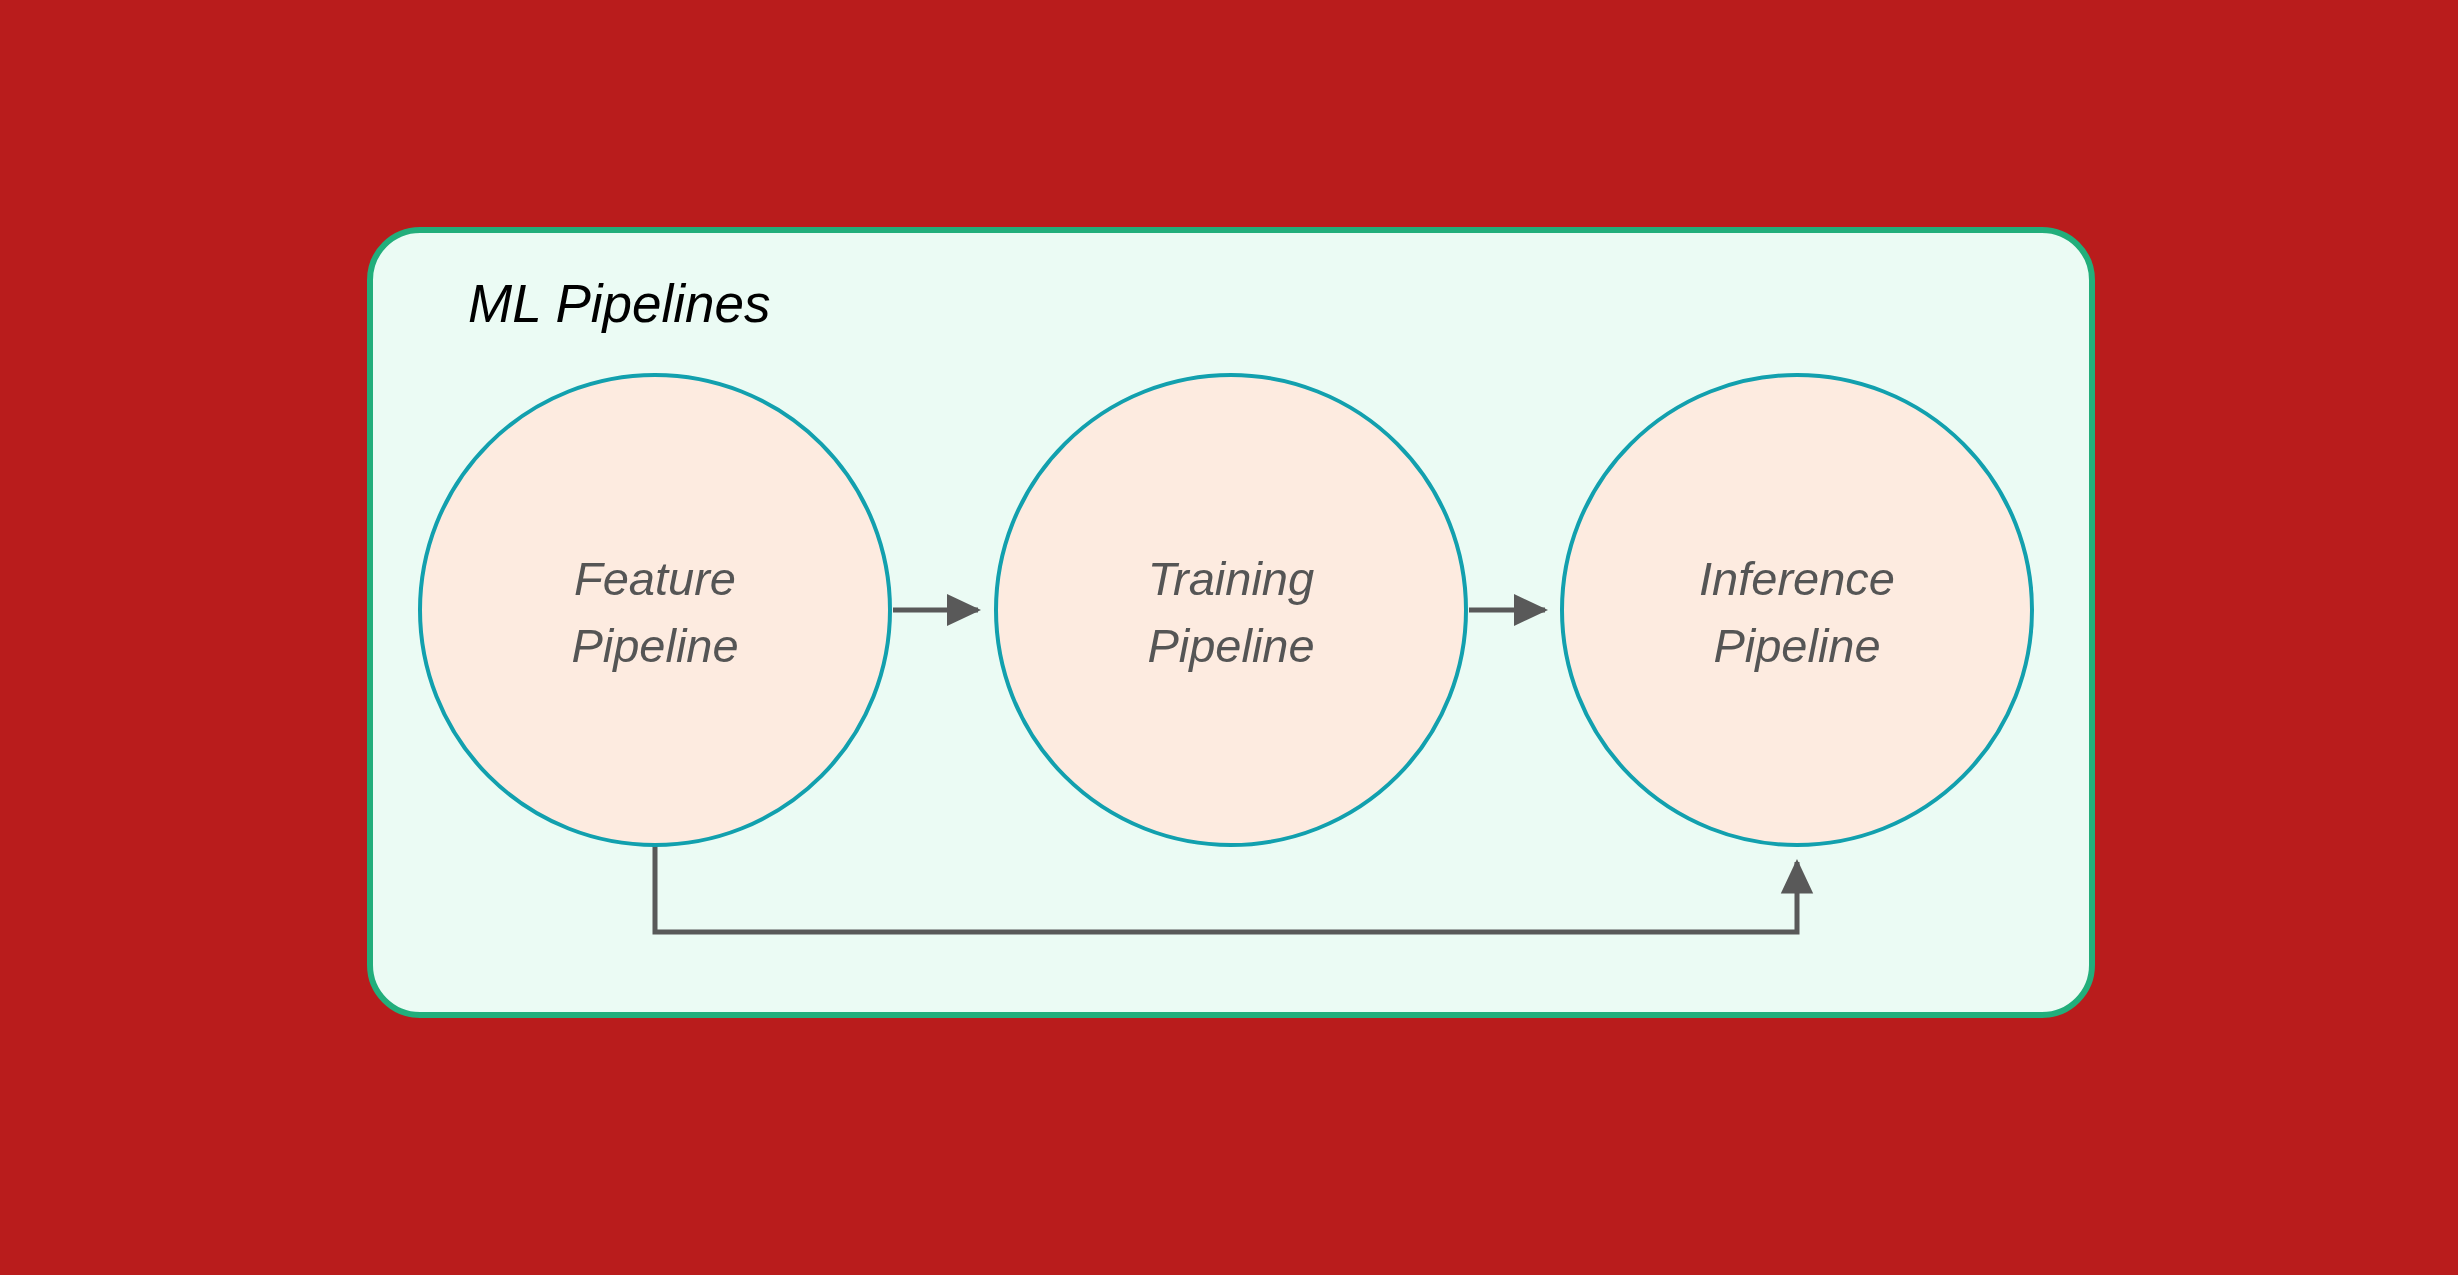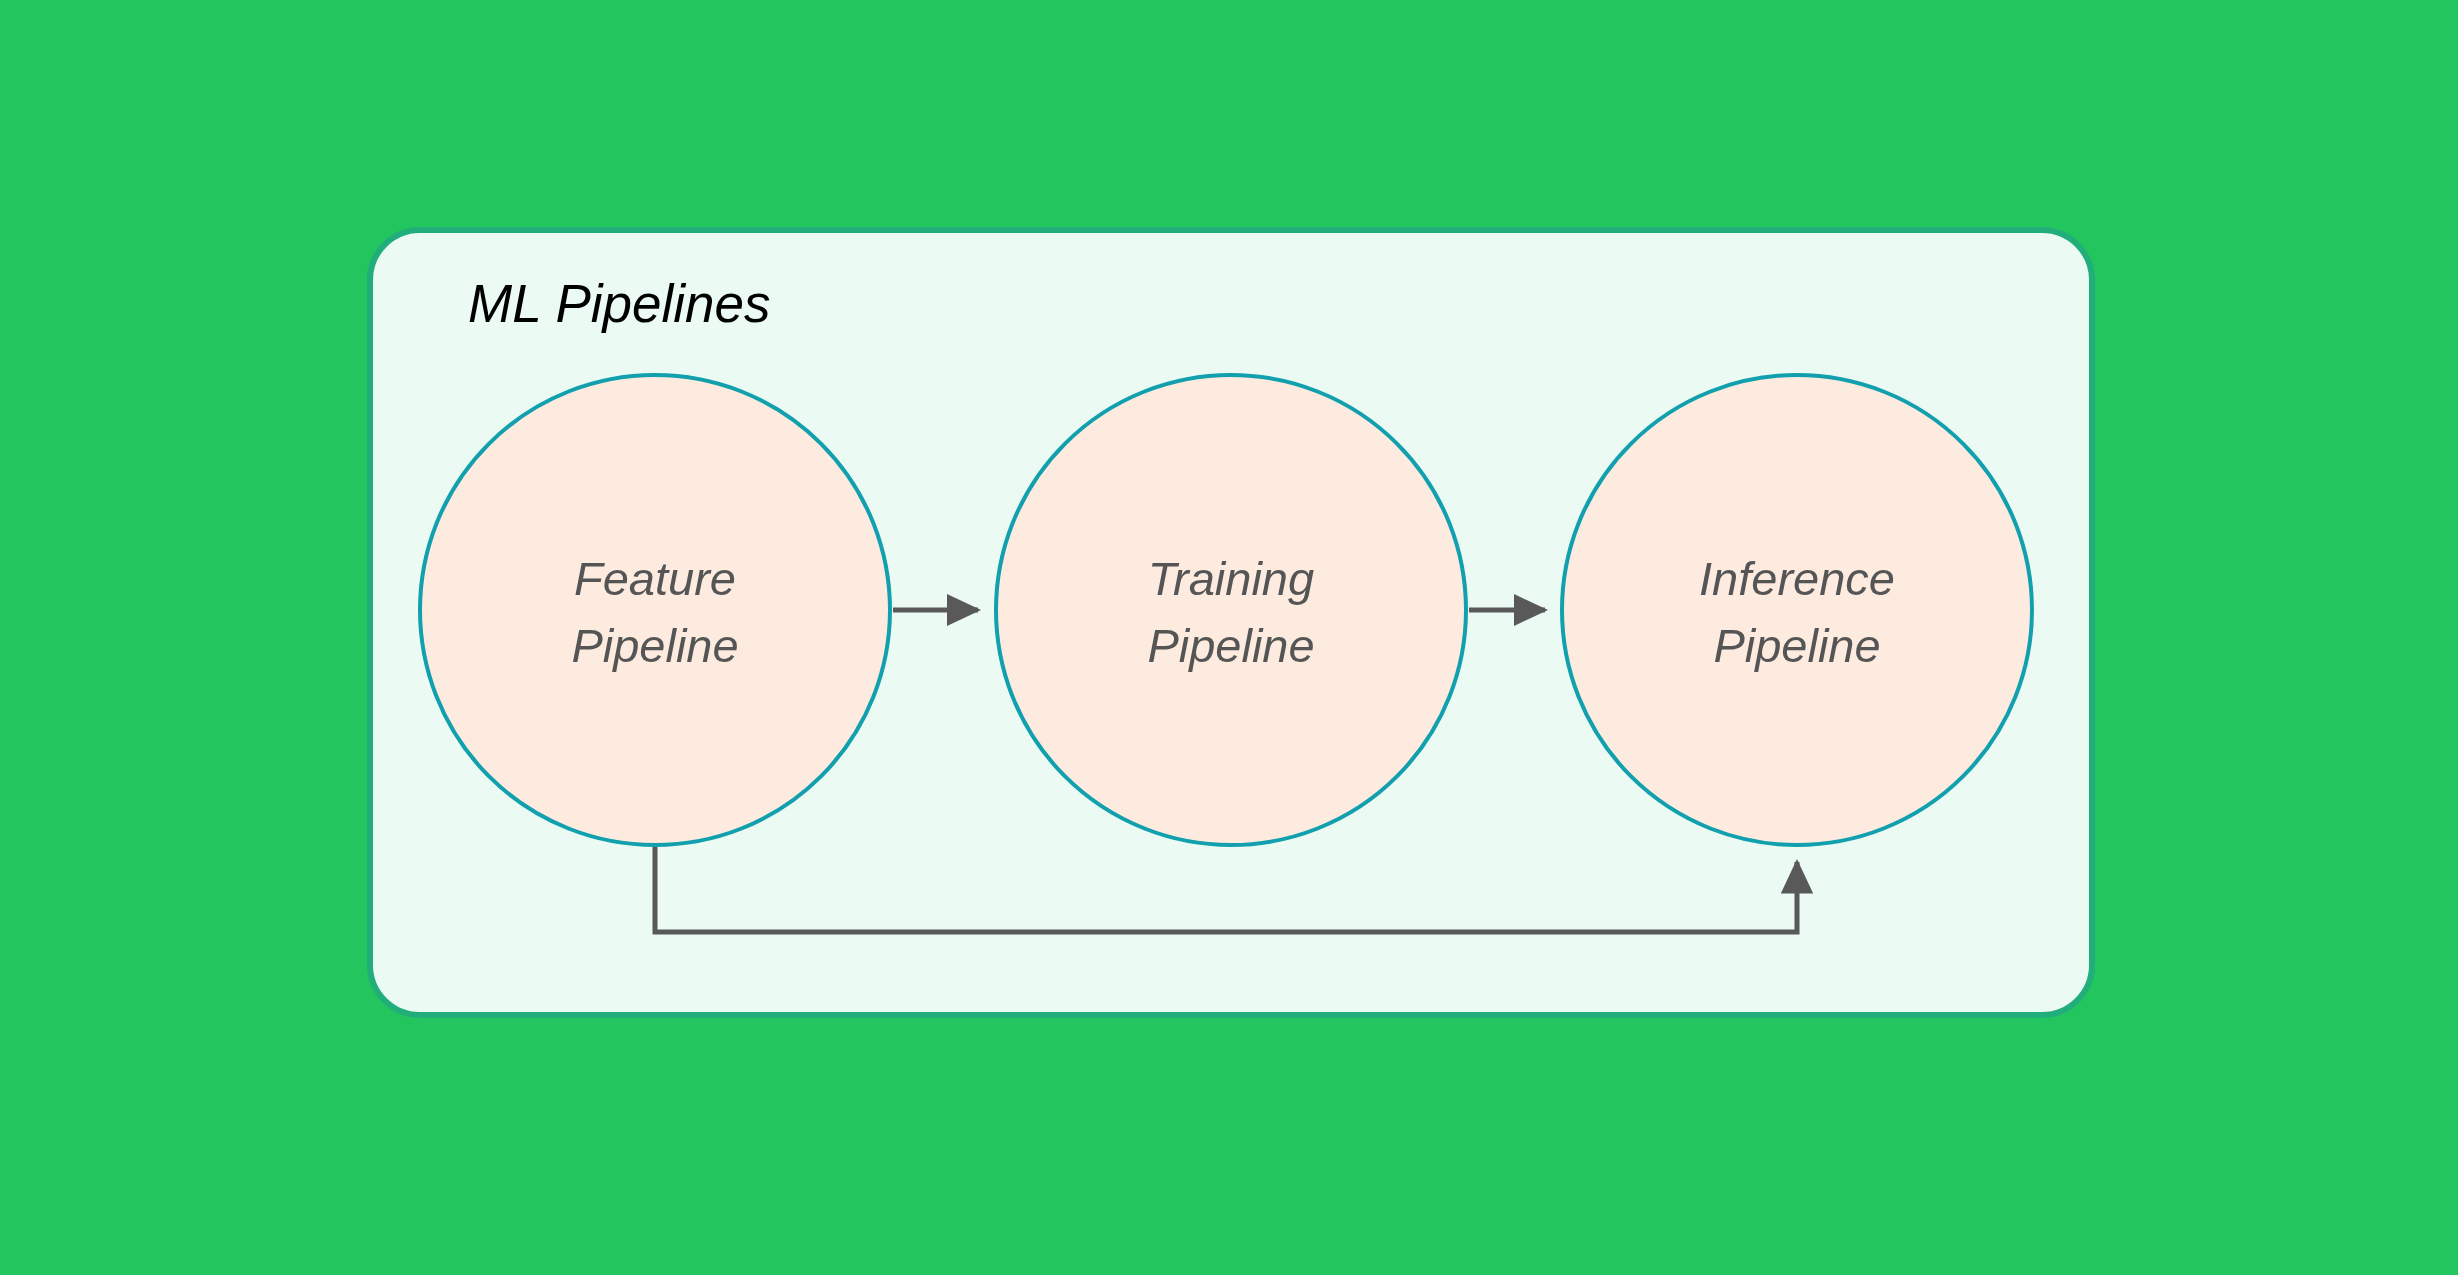--- a/index.html
+++ b/index.html
@@ -4,21 +4,21 @@
 <style>
   html, body {
     margin: 0;
     padding: 0;
     background: #ffffff;
   }
   #canvas {
     position: relative;
     width: 2458px;
     height: 1275px;
-    background: #22c55e;
+    background: #b91c1c;
     overflow: hidden;
     font-family: "Liberation Sans", sans-serif;
   }
   #diagram-svg {
     position: absolute;
     top: 0;
     left: 0;
     width: 2458px;
     height: 1275px;
   }

